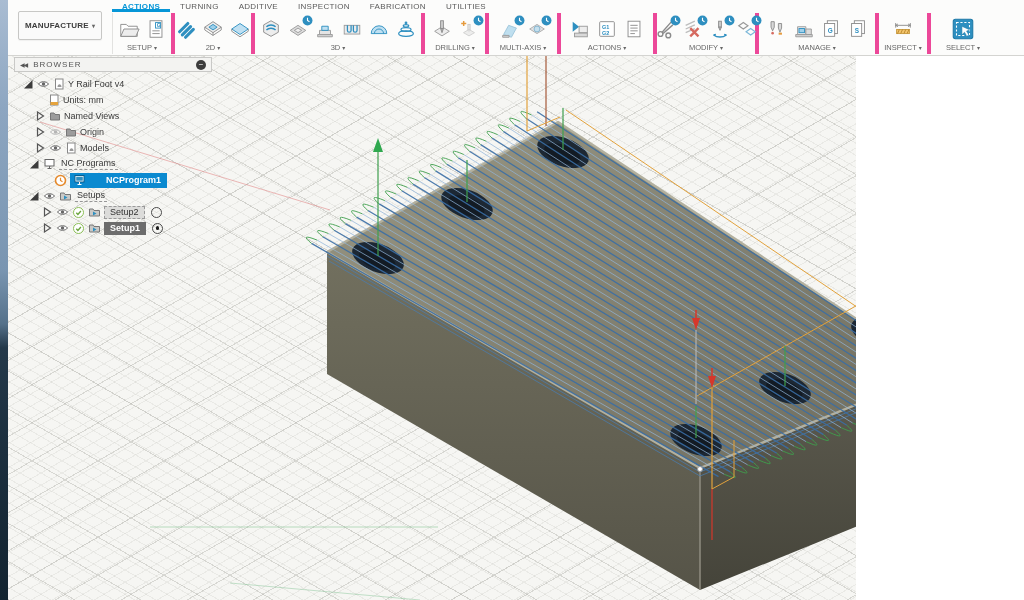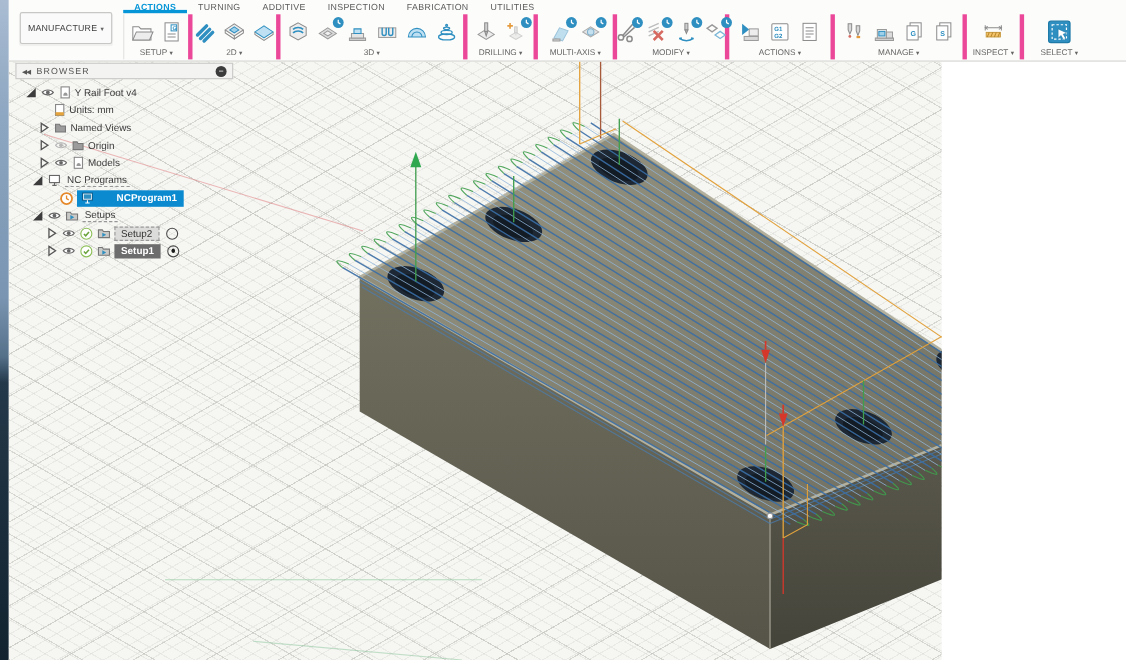--- a/index.html
+++ b/index.html
@@ -13,21 +13,21 @@
       repeating-linear-gradient(30deg,rgba(190,190,184,.55) 0 1px,transparent 1px 33px),
       repeating-linear-gradient(150deg,rgba(190,190,184,.55) 0 1px,transparent 1px 33px),
       repeating-linear-gradient(30deg,rgba(205,205,199,.30) 0 1px,transparent 1px 10.5px),
       repeating-linear-gradient(150deg,rgba(205,205,199,.30) 0 1px,transparent 1px 10.5px),
       #f6f6f3;}
   .vpsvg{position:absolute;left:-8px;top:-55px;width:1024px;height:600px;}
   
   .toolbar{position:absolute;left:8px;top:0;width:1016px;height:55px;background:#fcfcfb;border-bottom:1px solid #d4d4d1;}
   .ws-btn{position:absolute;left:10px;top:11px;width:82px;height:27px;border:1px solid #c7c7c5;border-radius:2px;
     background:#fafafa;display:flex;align-items:center;justify-content:center;gap:3px;
-    font-size:8px;font-weight:normal;color:#3d3d3d;letter-spacing:.2px;cursor:pointer;box-shadow:0 1px 1px rgba(0,0,0,.05);}
+    font-size:8px;font-weight:bold;color:#3d3d3d;letter-spacing:.2px;cursor:pointer;box-shadow:0 1px 1px rgba(0,0,0,.05);}
   .tabs{position:absolute;left:104px;top:0;height:12px;display:flex;}
   .tab{font-size:8px;color:#5a5a5a;padding:2px 10px 1px;letter-spacing:.3px;border-bottom:3px solid transparent;cursor:pointer;white-space:nowrap;}
   .tab.active{color:#0696d7;font-weight:bold;border-bottom-color:#0696d7;}
   .groups{position:absolute;left:104px;top:13px;height:41px;display:flex;border-left:1px solid #e2e2e0;}
   .tgroup{display:flex;flex-direction:column;justify-content:space-between;align-items:center;border-right:4px solid #ec4899;padding:1px 2px 2px;box-sizing:border-box;}
   .trow{display:flex;align-items:center;justify-content:center;gap:1px;flex:1;}
   .tbtn{border:none;background:transparent;padding:0;margin:0;width:26px;height:28px;display:flex;align-items:center;justify-content:center;cursor:pointer;}
   .tbtn.big{width:32px;}
   .iw{position:relative;display:inline-flex;}
   .clk{position:absolute;top:-3px;right:-4px;}
@@ -567,20 +567,49 @@
                 </svg>
               </span>
           </button>
         </div>
         <div class="tlabel">
             <span>MULTI-AXIS</span>
             <span class="caret">▾</span>
           </div>
       </div>
 
+      <div class="tgroup" style="width:96px">
+        <div class="trow">
+          <button class="tbtn">
+            <svg width="22" height="22" viewBox="0 0 24 24">
+                <path d="M4 4l7 5.5L4 15z" fill="#2e8fc0"></path>
+                <rect x="11" y="9" width="9" height="7" fill="#ededed" stroke="#9a9a9a"></rect>
+                <rect x="6" y="16.5" width="14" height="4" fill="#d9d9d9" stroke="#9a9a9a"></rect>
+              </svg>
+          </button>
+          <button class="tbtn">
+            <svg width="22" height="22" viewBox="0 0 24 24">
+                <rect x="4" y="4" width="16" height="16" rx="1" fill="#fff" stroke="#8b8b8b"></rect>
+                <text x="6.5" y="11.5" font-size="6" font-weight="bold" fill="#2e8fc0">G1</text>
+                <text x="6.5" y="18" font-size="6" font-weight="bold" fill="#2e8fc0">G2</text>
+              </svg>
+          </button>
+          <button class="tbtn">
+            <svg width="22" height="22" viewBox="0 0 24 24">
+                <rect x="5.5" y="3.5" width="13" height="17" fill="#fff" stroke="#8b8b8b"></rect>
+                <path d="M8 8h8M8 11h8M8 14h8M8 17h5" stroke="#8b8b8b"></path>
+              </svg>
+          </button>
+        </div>
+        <div class="tlabel">
+            <span>ACTIONS</span>
+            <span class="caret">▾</span>
+          </div>
+      </div>
+
       <div class="tgroup" style="width:102px">
         <div class="trow">
           <button class="tbtn">
             <span class="iw">
                 <svg width="22" height="22" viewBox="0 0 24 24">
                   <g stroke="#8b8b8b" stroke-width="1.5" fill="none">
                     <circle cx="6" cy="17.5" r="2.6"></circle>
                     <circle cx="14.5" cy="19" r="2.6"></circle>
                     <path d="M7.8 15.5L18 4M8.8 17L19.5 7.5"></path>
                   </g>
@@ -633,49 +662,20 @@
                 </svg>
               </span>
           </button>
         </div>
         <div class="tlabel">
             <span>MODIFY</span>
             <span class="caret">▾</span>
           </div>
       </div>
 
-      <div class="tgroup" style="width:96px">
-        <div class="trow">
-          <button class="tbtn">
-            <svg width="22" height="22" viewBox="0 0 24 24">
-                <path d="M4 4l7 5.5L4 15z" fill="#2e8fc0"></path>
-                <rect x="11" y="9" width="9" height="7" fill="#ededed" stroke="#9a9a9a"></rect>
-                <rect x="6" y="16.5" width="14" height="4" fill="#d9d9d9" stroke="#9a9a9a"></rect>
-              </svg>
-          </button>
-          <button class="tbtn">
-            <svg width="22" height="22" viewBox="0 0 24 24">
-                <rect x="4" y="4" width="16" height="16" rx="1" fill="#fff" stroke="#8b8b8b"></rect>
-                <text x="6.5" y="11.5" font-size="6" font-weight="bold" fill="#2e8fc0">G1</text>
-                <text x="6.5" y="18" font-size="6" font-weight="bold" fill="#2e8fc0">G2</text>
-              </svg>
-          </button>
-          <button class="tbtn">
-            <svg width="22" height="22" viewBox="0 0 24 24">
-                <rect x="5.5" y="3.5" width="13" height="17" fill="#fff" stroke="#8b8b8b"></rect>
-                <path d="M8 8h8M8 11h8M8 14h8M8 17h5" stroke="#8b8b8b"></path>
-              </svg>
-          </button>
-        </div>
-        <div class="tlabel">
-            <span>ACTIONS</span>
-            <span class="caret">▾</span>
-          </div>
-      </div>
-
       <div class="tgroup" style="width:120px">
         <div class="trow">
           <button class="tbtn">
             <svg width="22" height="22" viewBox="0 0 24 24">
                 <g stroke="#8b8b8b" fill="#d9d9d9">
                   <path d="M5.5 4h3.5v6L7.2 14 5.5 10z"></path>
                   <path d="M13.5 6h3.5v5l-1.8 4.5L13.5 11z"></path>
                 </g>
                 <circle cx="7.2" cy="16.5" r="1.4" fill="#d66a60"></circle>
                 <rect x="13.8" y="16" width="3.6" height="2.2" fill="#e59a3c"></rect>

